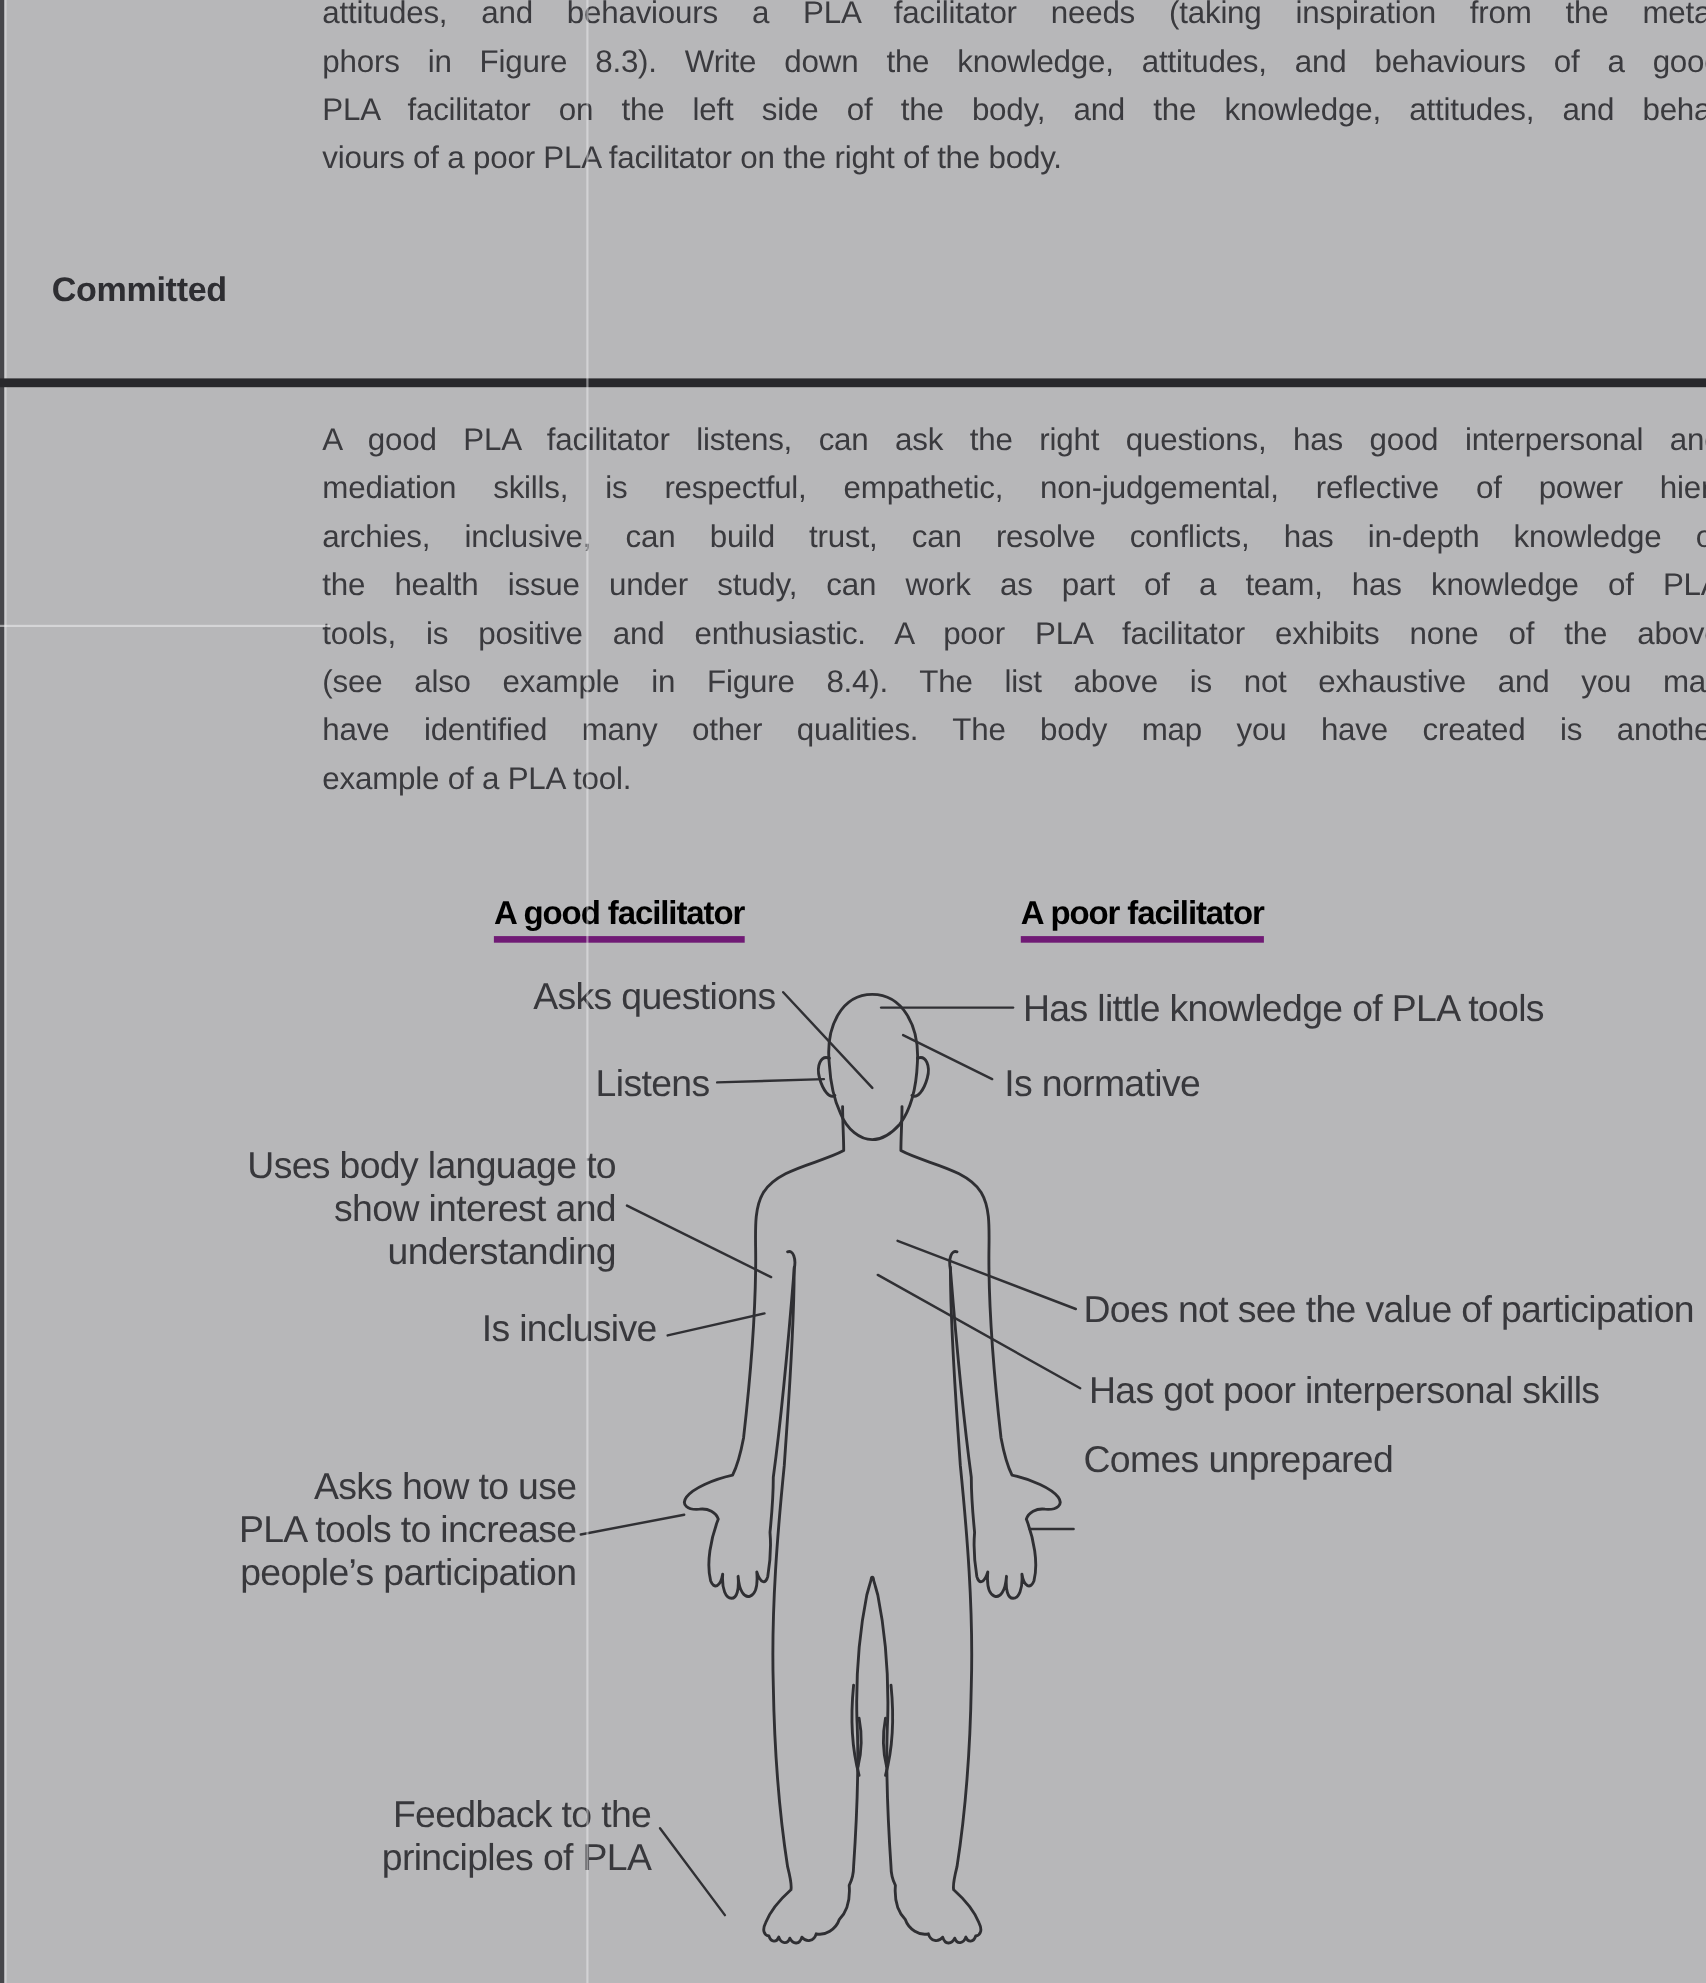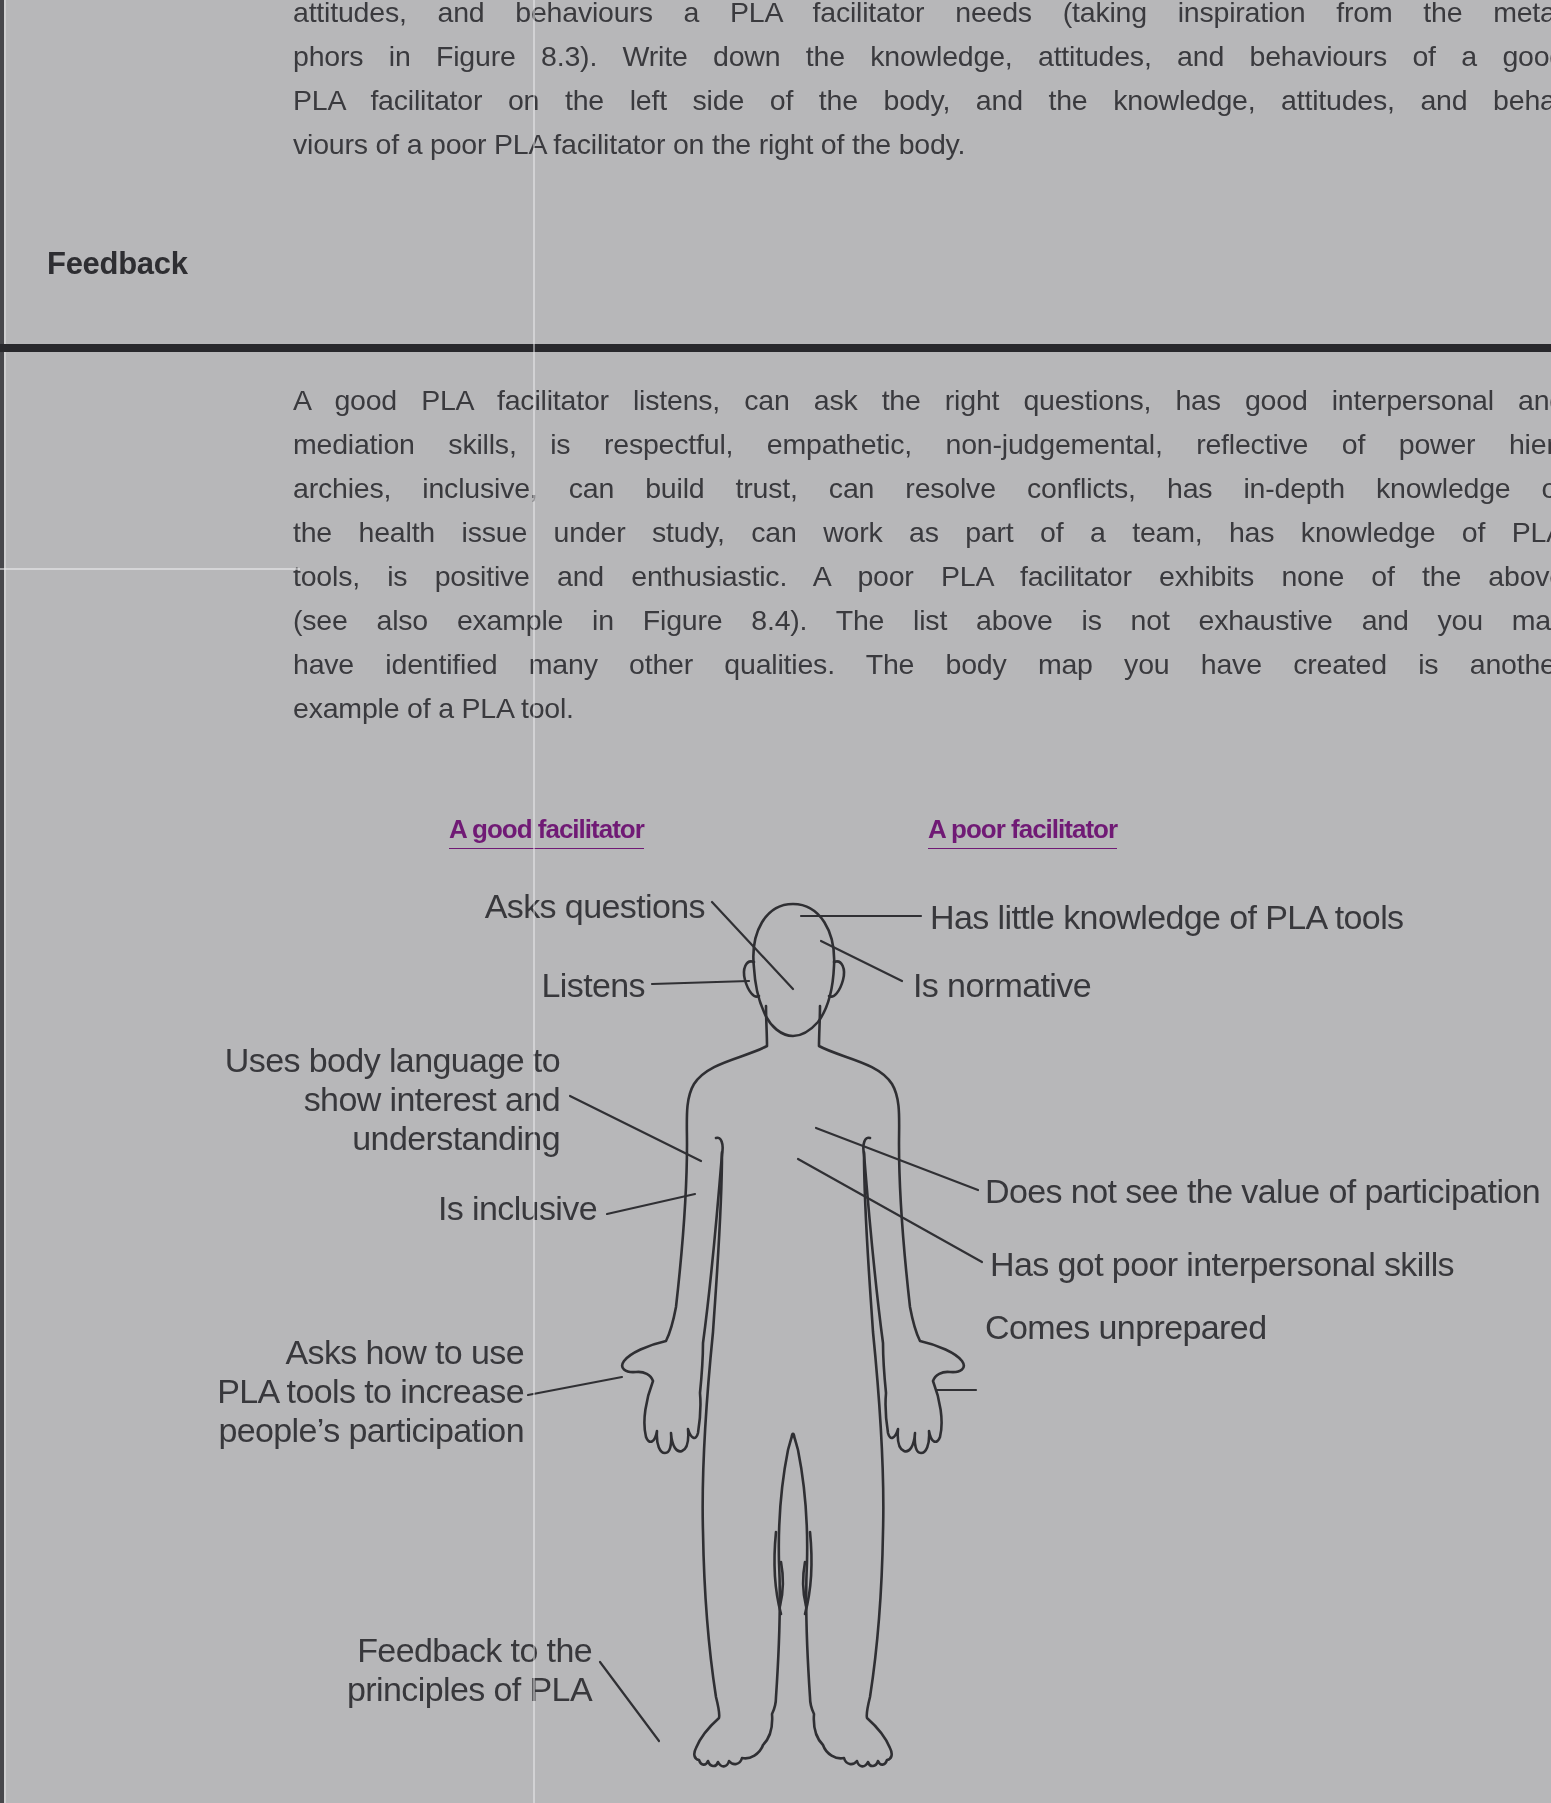--- a/index.html
+++ b/index.html
@@ -29,22 +29,22 @@
 
   .section-heading {
     position:absolute; left:47px; top:246px;
     font-size:31px; font-weight:bold; letter-spacing:-0.3px; color:#2e2e32;
   }
   .rule { position:absolute; left:0; top:344px; width:100%; height:8px; background:#28282c; }
 
   
   .dhead {
     position:absolute; top:814px;
-    font-size:26px; font-weight:bold; letter-spacing:-1px; color:#701a75;
-    border-bottom:1px solid #701a75; padding-bottom:3px; white-space:nowrap;
+    font-size:30px; font-weight:bold; letter-spacing:-1px; color:#000000;
+    border-bottom:6px solid #701a75; padding-bottom:3px; white-space:nowrap;
   }
   .dhead-good { left:449px; }
   .dhead-poor { left:928px; }
 
   
   .lbl {
     position:absolute; font-size:34px; letter-spacing:-0.6px;
     line-height:39px; white-space:nowrap; color:#38383c;
   }
   .lbl.r { text-align:right; }
@@ -70,21 +70,21 @@
 <div class="edge-strip"></div>
 <div class="edge-light"></div>
 
 <div class="para para-top">
   <div class="pline">attitudes, and behaviours a PLA facilitator needs (taking inspiration from the meta-</div>
   <div class="pline">phors in Figure 8.3). Write down the knowledge, attitudes, and behaviours of a good</div>
   <div class="pline">PLA facilitator on the left side of the body, and the knowledge, attitudes, and beha-</div>
   <div class="pline end">viours of a poor PLA facilitator on the right of the body.</div>
 </div>
 
-<div class="section-heading">Feedback</div>
+<div class="section-heading">Committed</div>
 <div class="rule"></div>
 
 <div class="para para-feedback">
   <div class="pline">A good PLA facilitator listens, can ask the right questions, has good interpersonal and</div>
   <div class="pline">mediation skills, is respectful, empathetic, non-judgemental, reflective of power hier-</div>
   <div class="pline">archies, inclusive, can build trust, can resolve conflicts, has in-depth knowledge of</div>
   <div class="pline">the health issue under study, can work as part of a team, has knowledge of PLA</div>
   <div class="pline">tools, is positive and enthusiastic. A poor PLA facilitator exhibits none of the above</div>
   <div class="pline">(see also example in Figure 8.4). The list above is not exhaustive and you may</div>
   <div class="pline">have identified many other qualities. The body map you have created is another</div>

